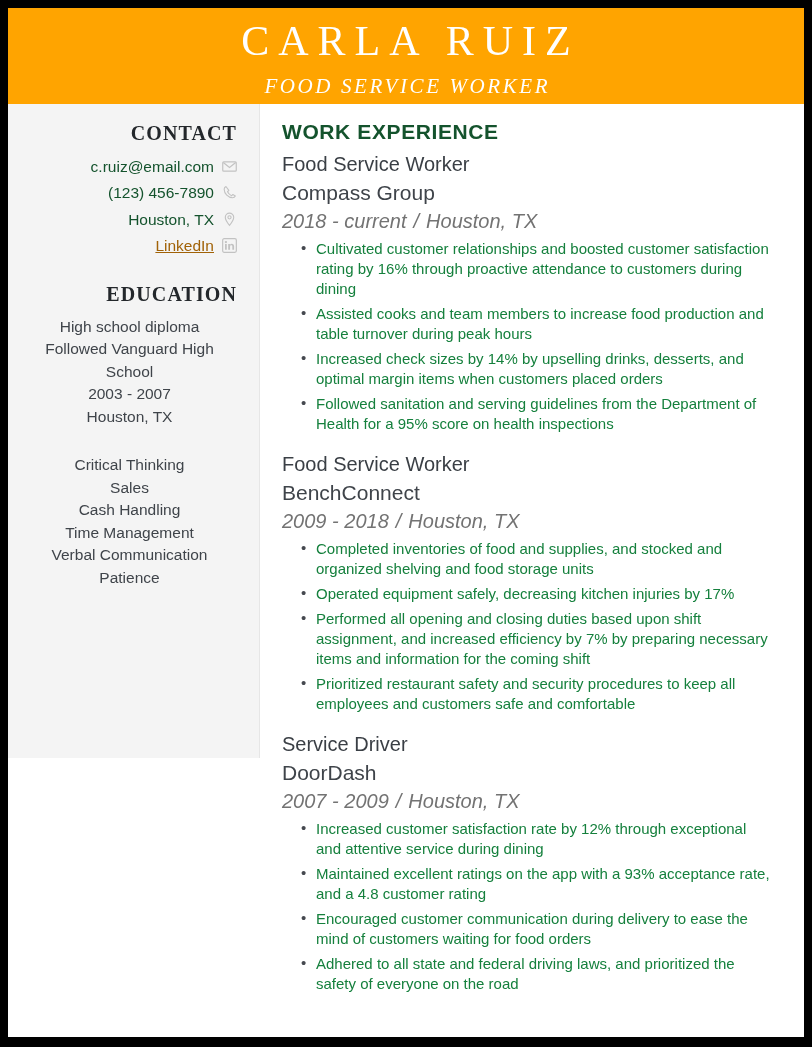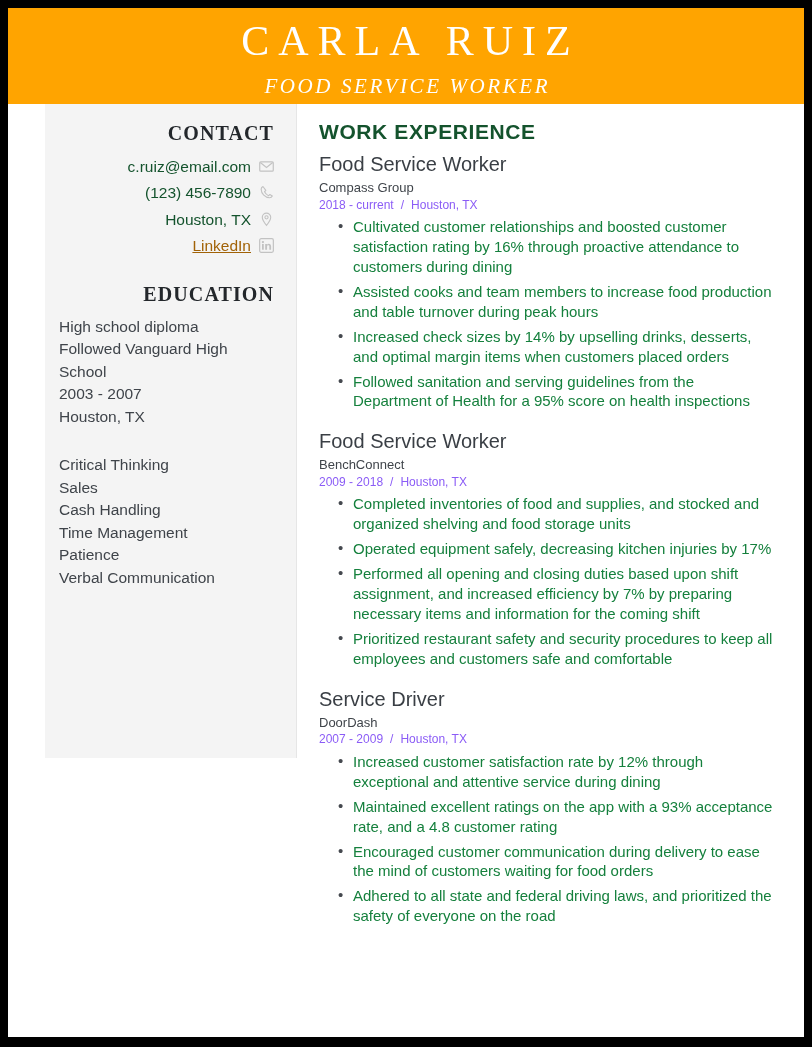--- a/index.html
+++ b/index.html
@@ -56,21 +56,20 @@
     margin-top: 10px;
     white-space: nowrap;
     text-indent: 2.6px;
   }
 
   
   .columns {
     display: flex;
     align-items: stretch;
     height: 654px;
-    margin-left: 37px;
   }
   .sidebar {
     width: 252px;
     background: #f4f4f4;
     border-right: 1px solid #e6e6e6;
     box-sizing: border-box;
     padding: 18px 22px 0 14px;
     text-align: right;
   }
   .main {
@@ -117,50 +116,51 @@
     flex: 0 0 15px;
     display: block;
     opacity: .55;
   }
   .contact-icon svg { display: block; }
 
   .side-line {
     font-size: 15.5px;
     color: #3f444a;
     line-height: 1.45;
-    text-align: left;
+    text-align: center;
   }
 
   
   .main-heading {
     font-family: Liberation Sans, sans-serif;
     font-weight: bold;
     font-size: 21px;
     color: #14532d;
     letter-spacing: .6px;
     margin: 0 0 8px 0;
   }
   .job { margin-bottom: 18px; }
   .job-title {
     font-size: 20px;
     font-weight: 400;
     color: #3a3f45;
     line-height: 1.25;
     margin: 0 0 2px 0;
   }
   .job-company {
-    font-size: 13px;
+    font-size: 21px;
     color: #3f444a;
     line-height: 1.35;
   }
   .job-meta {
-    font-size: 12px;
-    color: #8b5cf6;
+    font-size: 20px;
+    color: #737373;
     line-height: 1.45;
     margin-bottom: 3px;
+    font-style: italic;
   }
   .job-meta .sep { padding: 0 7px; }
   .bullets {
     margin: 0;
     padding: 0 0 0 34px;
     list-style: none;
   }
   .bullets li {
     position: relative;
     font-size: 15px;
@@ -242,22 +242,22 @@
         <div class="side-line">Followed Vanguard High School</div>
         <div class="side-line">2003 - 2007</div>
         <div class="side-line">Houston, TX</div>
       </section>
 
       <section class="side-block skills">
         <div class="side-line">Critical Thinking</div>
         <div class="side-line">Sales</div>
         <div class="side-line">Cash Handling</div>
         <div class="side-line">Time Management</div>
+        <div class="side-line">Verbal Communication</div>
         <div class="side-line">Patience</div>
-        <div class="side-line">Verbal Communication</div>
       </section>
 
     </aside>
 
     <main class="main">
       <h2 class="main-heading">WORK EXPERIENCE</h2>
 
       <article class="job">
         <div class="job-title">Food Service Worker</div>
         <div class="job-company">Compass Group</div>

